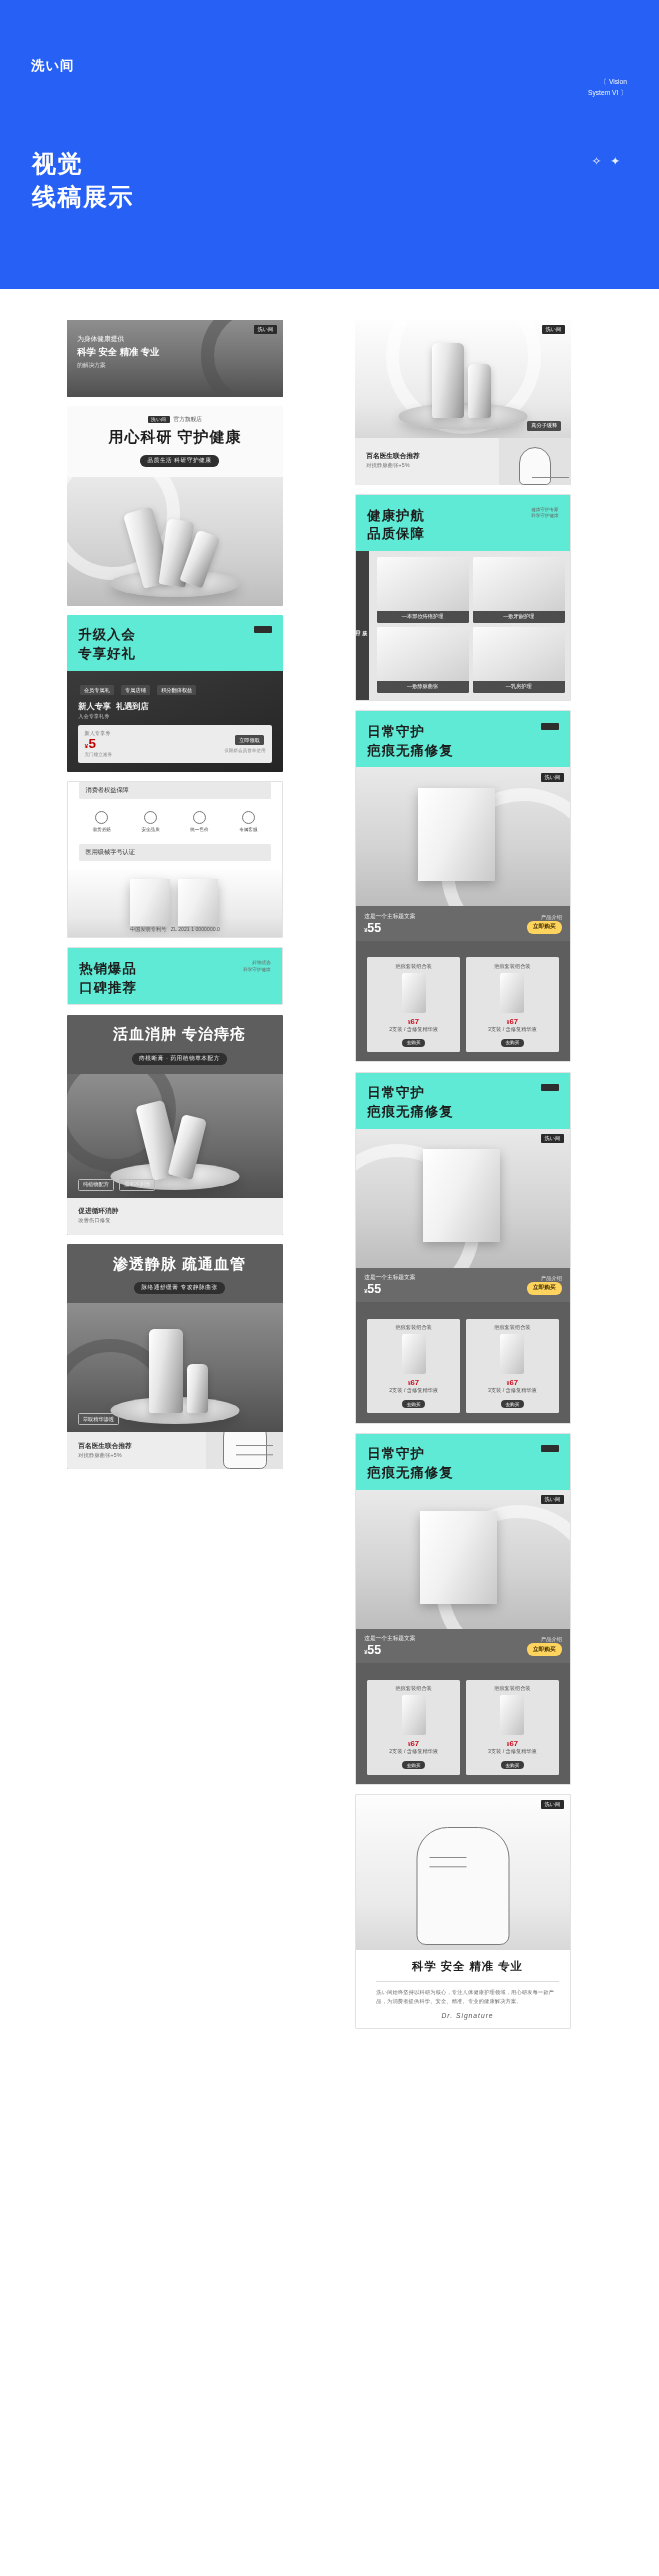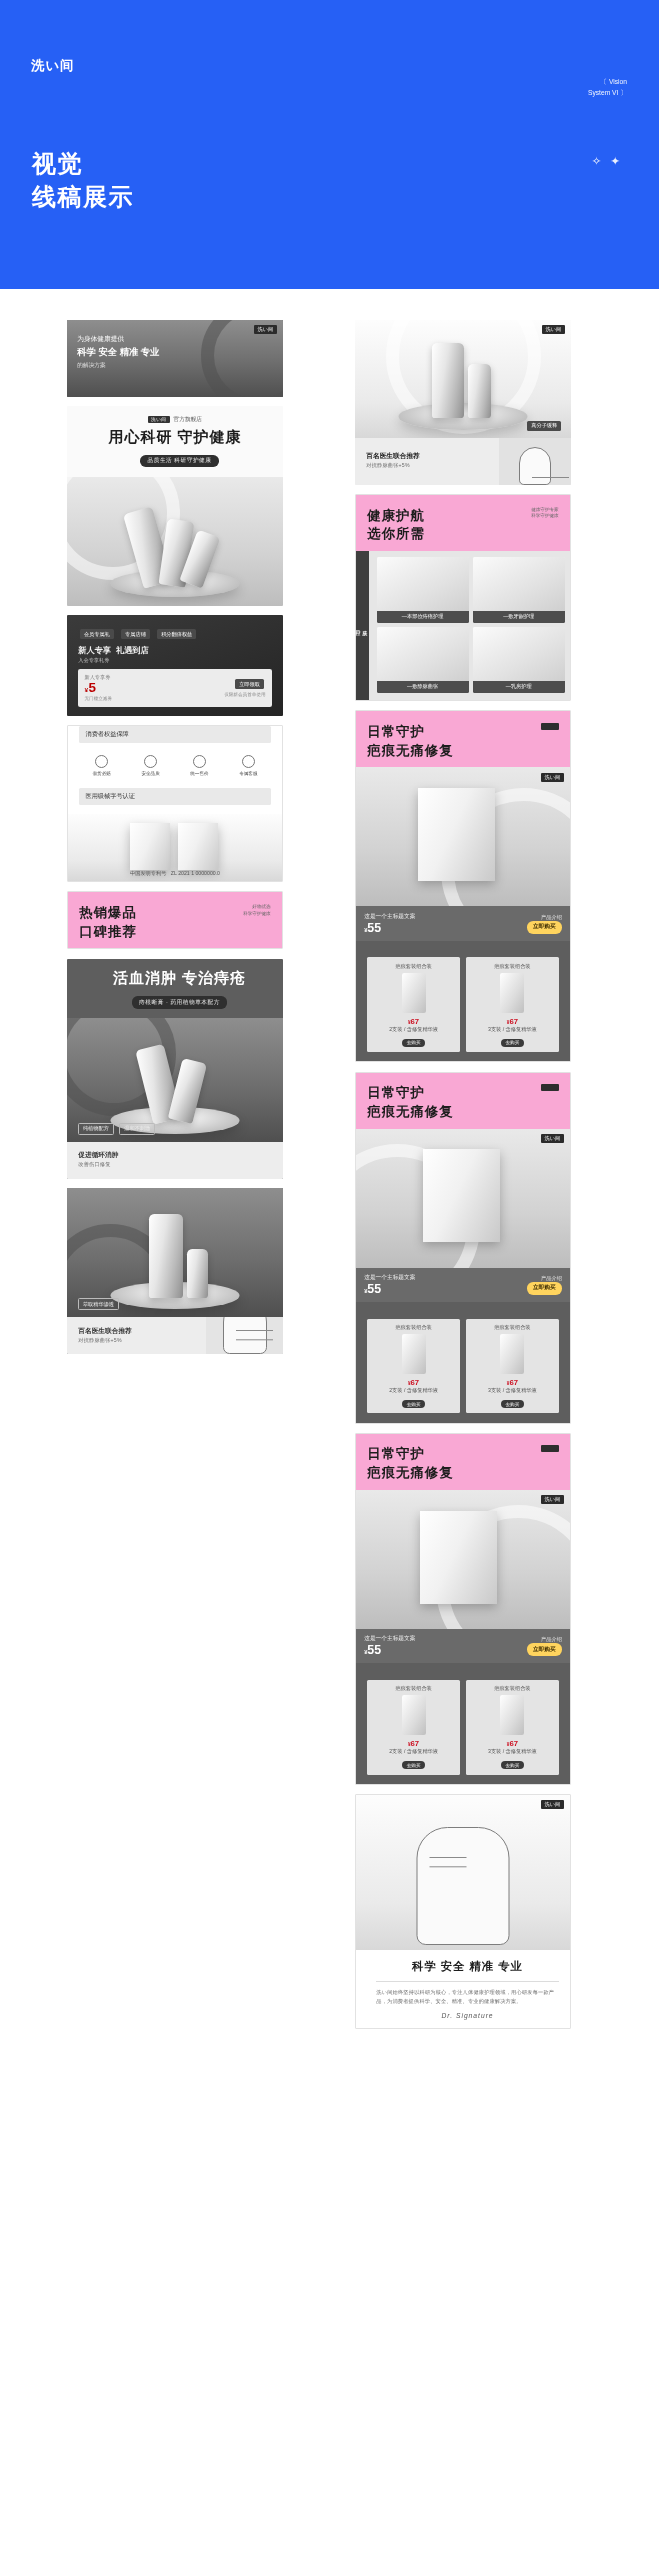--- a/index.html
+++ b/index.html
@@ -111,21 +111,21 @@
   .center { text-align: center; margin-left: 9px; }
 
   .tag {
     display: inline-block; font-size: 5.2px; color: #fff;
     background: #4a4a4a; border-radius: 1.5px; padding: 1.5px 4.1px;
     margin: 0 1.5px;
   }
   .tag.ghost { background: transparent; border: 0.5px solid #9a9a9a; color: #5a5a5a; }
 
   
-  .sectitle { padding: 11.3px 11.3px 7.2px; background: #f9a8d4; }
+  .sectitle { padding: 11.3px 11.3px 7.2px; background: #5eead4; }
   .sectitle .mark {
     float: right; width: 17.5px; height: 7.2px; background: #2e2e2e; border-radius: 1px;
   }
   .sectitle .mark2 {
     float: right; font-size: 4.6px; color: #666; text-align: right; line-height: 1.5;
   }
 
   
   .stage {
     position: relative;
@@ -315,20 +315,25 @@
       <div class="stage" style="height:129px">
         <div class="swoosh" style="left:-20.6px;top:-31px;width:134px;height:134px;"></div>
         <div class="podium"></div>
         <div class="tube" style="left:66px;width:30px;height:77px;transform:rotate(-16deg);"></div>
         <div class="tube" style="left:96px;width:27px;height:66px;transform:rotate(8deg);"></div>
         <div class="tube" style="left:121px;width:24px;height:54px;transform:rotate(20deg);"></div>
       </div>
     </div>
 
     <div class="card">
+      <div class="sectitle">
+        <div class="mark"></div>
+        <div class="h2">升级入会</div>
+        <div class="h2">专享好礼</div>
+      </div>
       <div class="member">
         <div class="row">
           <span class="tag">会员专属礼</span>
           <span class="tag">专属店铺</span>
           <span class="tag">积分翻倍权益</span>
         </div>
         <div style="font-size:8.2px;font-weight:bold;margin-top:3.1px;">新人专享 礼遇到店</div>
         <div style="font-size:5.2px;opacity:.75;margin-top:1.5px;">入会专享礼券</div>
         <div class="coupon">
           <div>
@@ -406,20 +411,24 @@
         </div>
       </div>
       <div class="pad" style="background:#ededed;color:#333;">
         <div style="font-size:6.7px;font-weight:bold;">促进循环消肿</div>
         <div class="note">改善伤口修复</div>
       </div>
     </div>
 
 
     <div class="card dark">
+      <div class="pad center">
+        <div class="h1 invert">渗透静脉 疏通血管</div>
+        <div style="margin-top:4.1px;"><span class="sub pill">脉络通舒缓膏 专攻静脉曲张</span></div>
+      </div>
       <div class="stage darkstage" style="height:129px">
         <div class="swoosh dk" style="left:-20.6px;bottom:-36px;width:129px;height:129px;"></div>
         <div class="podium"></div>
         <div class="tube" style="left:82px;width:34px;height:84px;"></div>
         <div class="tube" style="left:120px;width:20.6px;height:49px;"></div>
         <div style="position:absolute;left:9.3px;bottom:7.2px;">
           <span class="tag ghost" style="color:#eee;border-color:#bbb;">萃取精华渗透</span>
         </div>
       </div>
       <div style="display:flex;background:#ededed;color:#333;">
@@ -459,21 +468,21 @@
       </div>
     </div>
 
     <div class="card white">
       <div class="sectitle">
         <div class="mark2">
           <div>健康守护专家</div>
           <div>科学守护健康</div>
         </div>
         <div class="h2">健康护航</div>
-        <div class="h2">选你所需</div>
+        <div class="h2">品质保障</div>
       </div>
       <div style="position:relative;padding:5.2px 5.2px 7.2px 20.6px;background:#e6e6e6;">
         <div class="sidelabels">
           <span>皮肤</span>
           <span>口腔</span>
           <span>护理</span>
         </div>
         <div class="grid2">
           <div class="gcell">
             <div class="gfig"></div>

